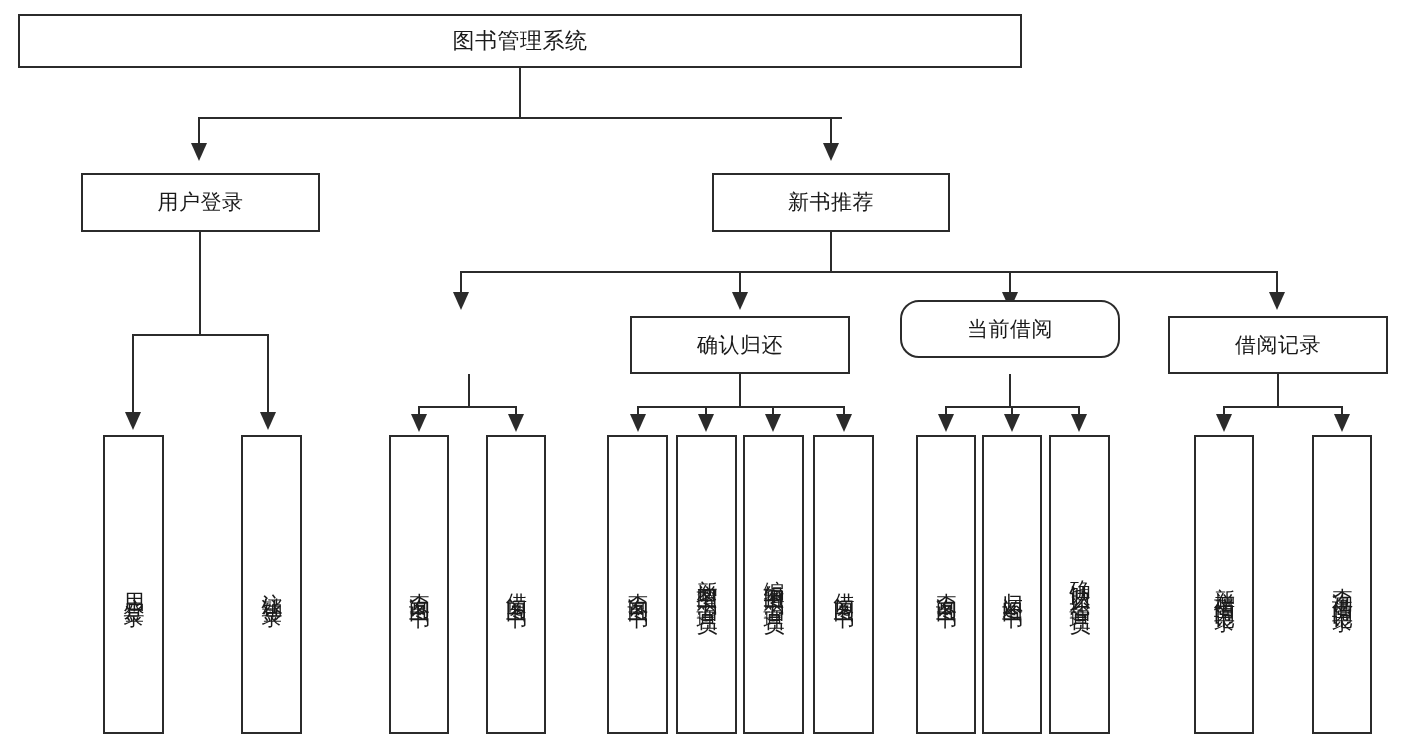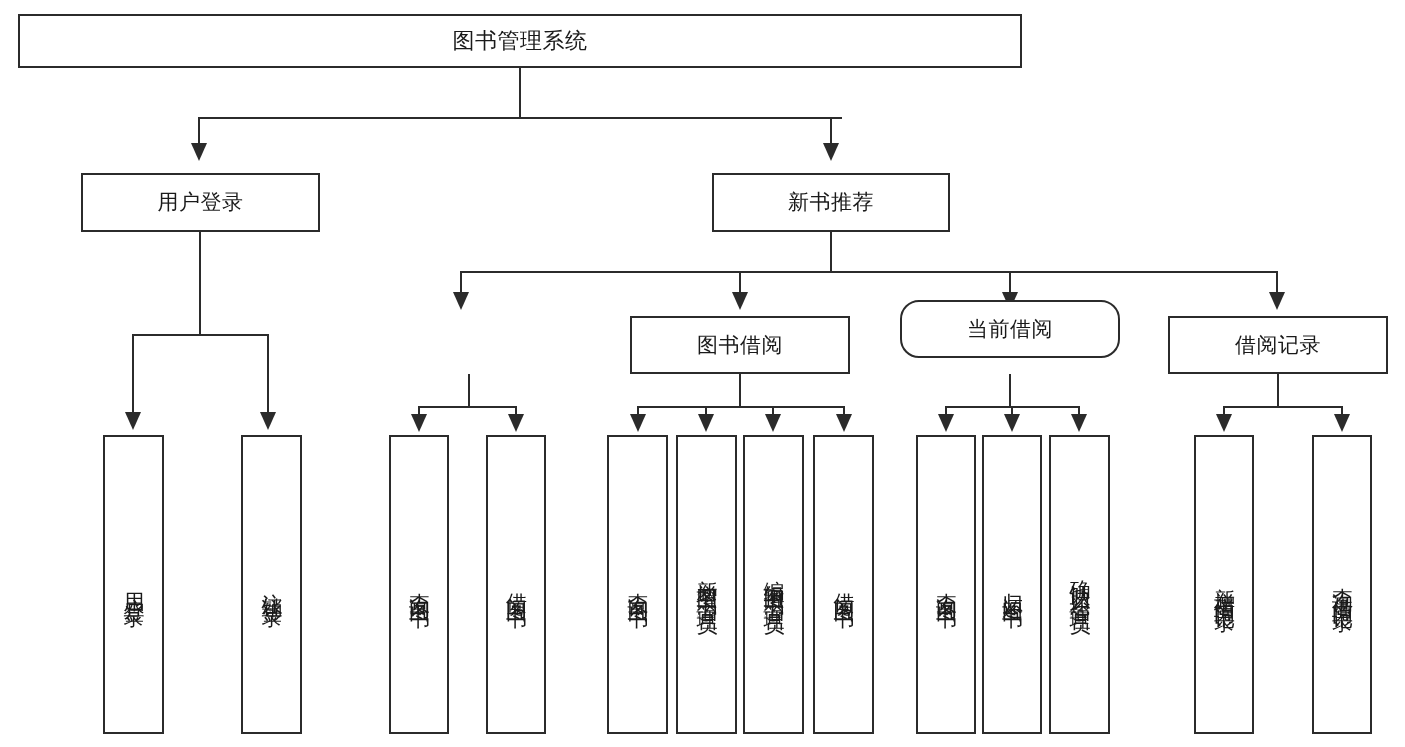--- a/index.html
+++ b/index.html
@@ -101,21 +101,21 @@
   <div class="ln vq" style="left:460px;top:271px;width:2px;height:22px;"></div>
   <div class="ln vq" style="left:739px;top:271px;width:2px;height:22px;"></div>
   <div class="ln vq" style="left:1009px;top:271px;width:2px;height:22px;"></div>
   <div class="ln vq" style="left:1276px;top:271px;width:2px;height:22px;"></div>
   <div class="arrow" style="left:453px;top:292px;"></div>
   <div class="arrow" style="left:732px;top:292px;"></div>
   <div class="arrow" style="left:1002px;top:292px;"></div>
   <div class="arrow" style="left:1269px;top:292px;"></div>
 
   <div class="node h" style="left:630px;top:316px;width:220px;height:58px;">
-    <span>图书借阅</span>
+    <span>确认归还</span>
   </div>
   <div class="node h" style="left:900px;top:300px;width:220px;height:58px;border-radius:19px;">
     <span>当前借阅</span>
   </div>
   <div class="node h" style="left:1168px;top:316px;width:220px;height:58px;">
     <span>借阅记录</span>
   </div>
 
   <div class="ln vq" style="left:468px;top:374px;width:2px;height:34px;"></div>
   <div class="ln hz" style="left:418px;top:406px;width:99px;height:2px;"></div>

